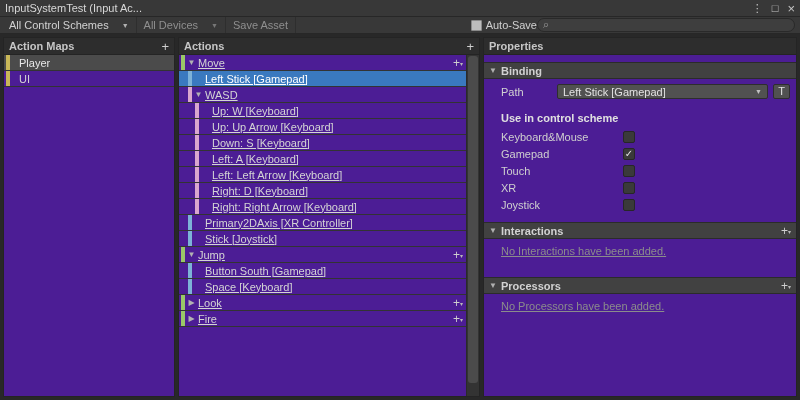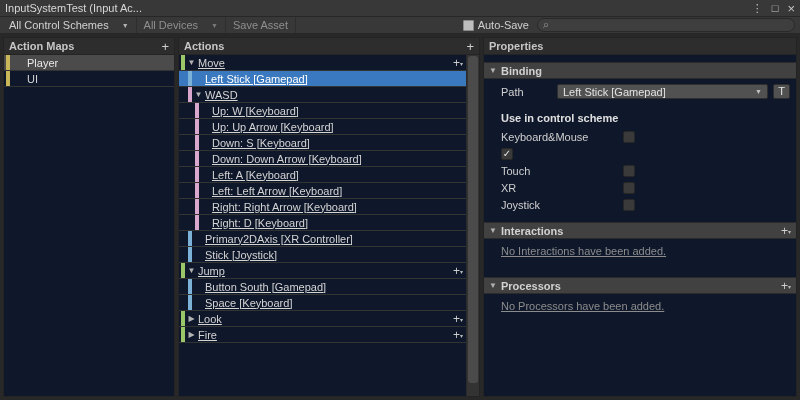--- a/index.html
+++ b/index.html
@@ -31,54 +31,54 @@
     padding: 0 7px; border-right: 1px solid #2e2e2e; cursor: default; white-space: nowrap;
   }
   .tb-dd .dd-caret { font-size: 7px; color: #b0b0b0; }
   .dim { color: #8f8f8f; }
   .dim .dd-caret { color: #777; }
   .tb-spacer { flex: 1; }
   .autosave-box {
     width: 11px; height: 11px; background: #bdbdbd; border: 1px solid #8a8a8a;
     border-radius: 1px; margin-right: 4px; flex: none;
   }
-  .autosave-label { color: #d0d0d0; margin-right: 8px; white-space: nowrap; }
+  .autosave-label { color: #d0d0d0; white-space: nowrap; }
   .searchbox {
     width: 258px; height: 14px; margin-right: 3px;
     background: #3e3e3e; border: 1px solid #292929; border-radius: 7px;
     display: flex; align-items: center; padding: 0 5px; gap: 3px;
   }
   .search-icon { color: #9a9a9a; font-size: 11px; line-height: 1; transform: translateY(-1px); }
 
   
   .panels {
     height: 366px; background: #282828; padding: 3px;
     display: flex; gap: 3px;
   }
   .panel {
-    background: #0f172a; border: 1px solid #242424;
+    background: #4c1d95; border: 1px solid #242424;
     display: flex; flex-direction: column; overflow: hidden;
   }
   .panel.maps { width: 172px; flex: none; }
   .panel.actions { width: 302px; flex: none; position: relative; }
   .panel.props { flex: 1; }
   .panel-header {
     height: 17px; flex: none; background: #2d2d2d; border-bottom: 1px solid #242424;
     display: flex; align-items: center; padding: 0 5px;
     font-weight: bold; color: #c6c6c6;
   }
   .panel-header .hplus { margin-left: auto; font-weight: normal; color: #cfcfcf; font-size: 13px; cursor: default; }
 
   
   .map-row {
     height: 16px; display: flex; align-items: center;
     border-bottom: 1px solid #333333; cursor: default;
   }
   .map-row .bar { width: 4px; align-self: stretch; margin-left: 2px; flex: none; }
-  .map-row .lbl { margin-left: 17px; color: #d4d4d4; }
+  .map-row .lbl { margin-left: 9px; color: #d4d4d4; }
   .map-row.sel-gray { background: #4b4b4b; }
   .map-row.sel-gray .lbl { color: #e8e8e8; }
 
   
   .tree-body { margin-right: 13px; }
   .tree-row {
     height: 16px; display: flex; align-items: center;
     border-bottom: 1px solid #333333; cursor: default; padding-right: 3px;
   }
   .tree-row .bar { width: 4px; align-self: stretch; flex: none; }
@@ -223,41 +223,36 @@
           <span class="lbl">Up: Up Arrow [Keyboard]</span>
         </div>
         <div class="tree-row">
           <span class="bar" style="margin-left: 16px; background: rgb(217, 166, 206);"></span>
           <span class="arrow"></span>
           <span class="lbl">Down: S [Keyboard]</span>
         </div>
         <div class="tree-row">
           <span class="bar" style="margin-left: 16px; background: rgb(217, 166, 206);"></span>
           <span class="arrow"></span>
-          <span class="lbl">Down: Down Arrow [Keyboard]</span>
-        </div>
-        <div class="tree-row">
-          <span class="bar" style="margin-left: 16px; background: rgb(217, 166, 206);"></span>
-          <span class="arrow"></span>
           <span class="lbl">Left: A [Keyboard]</span>
         </div>
         <div class="tree-row">
           <span class="bar" style="margin-left: 16px; background: rgb(217, 166, 206);"></span>
           <span class="arrow"></span>
           <span class="lbl">Left: Left Arrow [Keyboard]</span>
         </div>
         <div class="tree-row">
           <span class="bar" style="margin-left: 16px; background: rgb(217, 166, 206);"></span>
           <span class="arrow"></span>
+          <span class="lbl">Right: D [Keyboard]</span>
+        </div>
+        <div class="tree-row">
+          <span class="bar" style="margin-left: 16px; background: rgb(217, 166, 206);"></span>
+          <span class="arrow"></span>
           <span class="lbl">Right: Right Arrow [Keyboard]</span>
-        </div>
-        <div class="tree-row">
-          <span class="bar" style="margin-left: 16px; background: rgb(217, 166, 206);"></span>
-          <span class="arrow"></span>
-          <span class="lbl">Right: D [Keyboard]</span>
         </div>
         <div class="tree-row">
           <span class="bar" style="margin-left: 9px; background: rgb(125, 178, 216);"></span>
           <span class="arrow"></span>
           <span class="lbl">Primary2DAxis [XR Controller]</span>
         </div>
         <div class="tree-row">
           <span class="bar" style="margin-left: 9px; background: rgb(125, 178, 216);"></span>
           <span class="arrow"></span>
           <span class="lbl">Stick [Joystick]</span>
@@ -316,20 +311,21 @@
         <div class="t-btn">T</div>
       </div>
 
       <div class="scheme-heading">Use in control scheme</div>
       <div>
           <div class="scheme-row">
             <span class="lbl">Keyboard&amp;Mouse</span>
             <span class="checkbox"></span>
           </div>
           <div class="scheme-row">
+            <span class="lbl">Gamepad</span>
             <span class="checkbox">✓</span>
           </div>
           <div class="scheme-row">
             <span class="lbl">Touch</span>
             <span class="checkbox"></span>
           </div>
           <div class="scheme-row">
             <span class="lbl">XR</span>
             <span class="checkbox"></span>
           </div>

